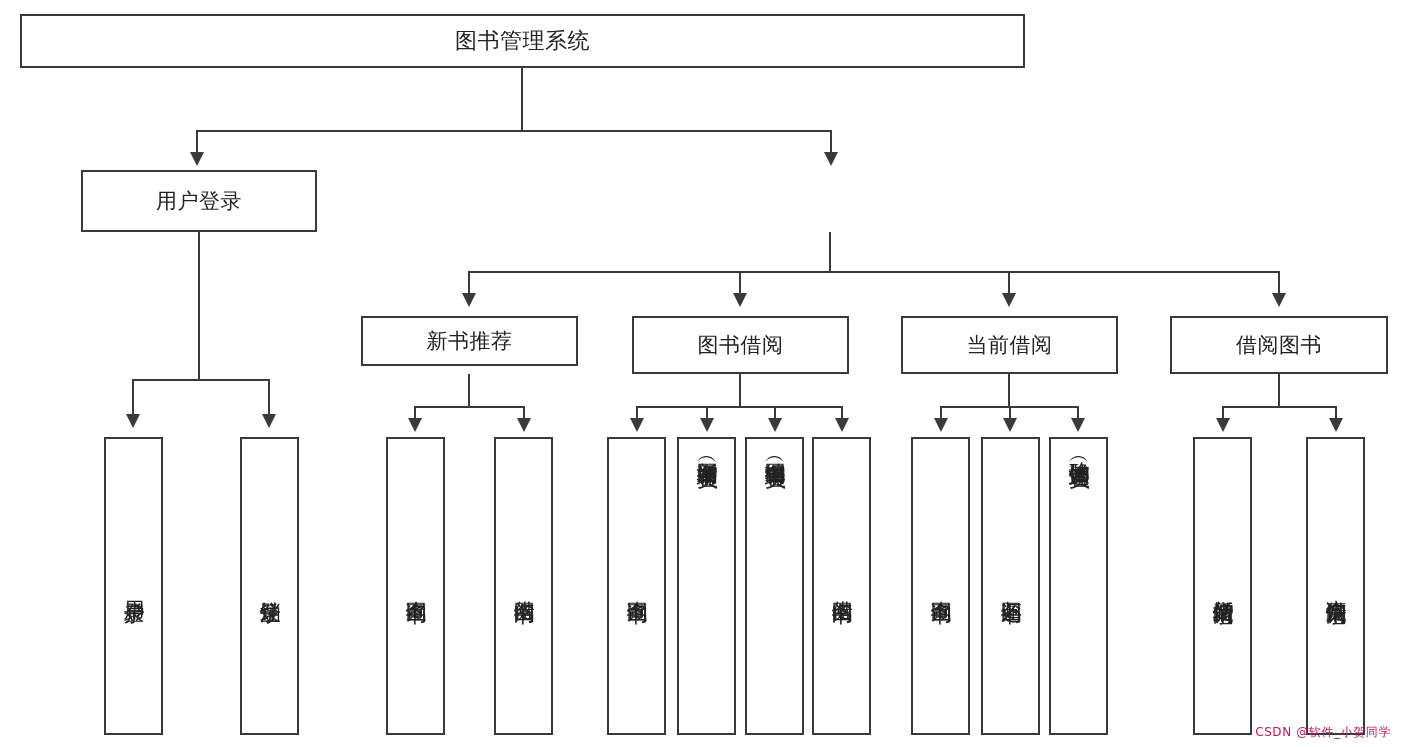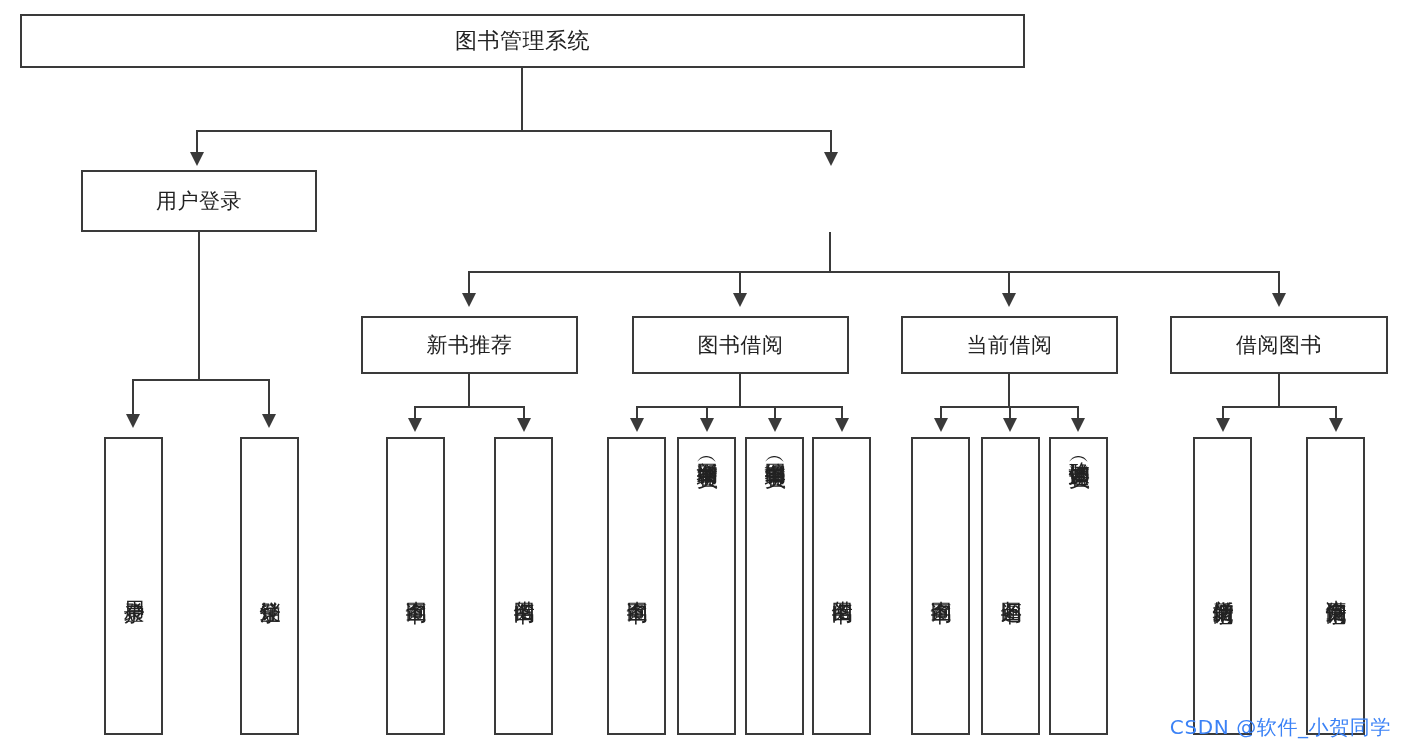--- a/index.html
+++ b/index.html
@@ -75,22 +75,22 @@
     border-left: 7px solid transparent;
     border-right: 7px solid transparent;
     border-top: 14px solid #3a3a3a;
   }
 
   
   #watermark {
     position: absolute;
     right: 14px;
     bottom: 6px;
-    font-size: 20px;
-    color: #3b82f6;
+    font-size: 12px;
+    color: #be185d;
     letter-spacing: 0.6px;
     white-space: nowrap;
     user-select: none;
   }
 </style>
 </head>
 <body>
 
 <div id="canvas">
 
@@ -135,21 +135,21 @@
 
   <div class="conn vline" style="left:739px; top:271px; height:25px;"></div>
   <div class="arrow" style="left:733px; top:293px;"></div>
 
   <div class="conn vline" style="left:1008px; top:271px; height:25px;"></div>
   <div class="arrow" style="left:1002px; top:293px;"></div>
 
   <div class="conn vline" style="left:1278px; top:271px; height:25px;"></div>
   <div class="arrow" style="left:1272px; top:293px;"></div>
 
-  <div class="node lvl3" style="left:361px; top:316px; width:217px; height:58px;">
+  <div class="node lvl3" style="left:361px; top:316px; width:217px; height:50px;">
     <span>新书推荐</span>
   </div>
   <div class="node lvl3" style="left:632px; top:316px; width:217px; height:58px;">
     <span>图书借阅</span>
   </div>
   <div class="node lvl3" style="left:901px; top:316px; width:217px; height:58px;">
     <span>当前借阅</span>
   </div>
   <div class="node lvl3" style="left:1170px; top:316px; width:218px; height:58px;">
     <span>借阅图书</span>

